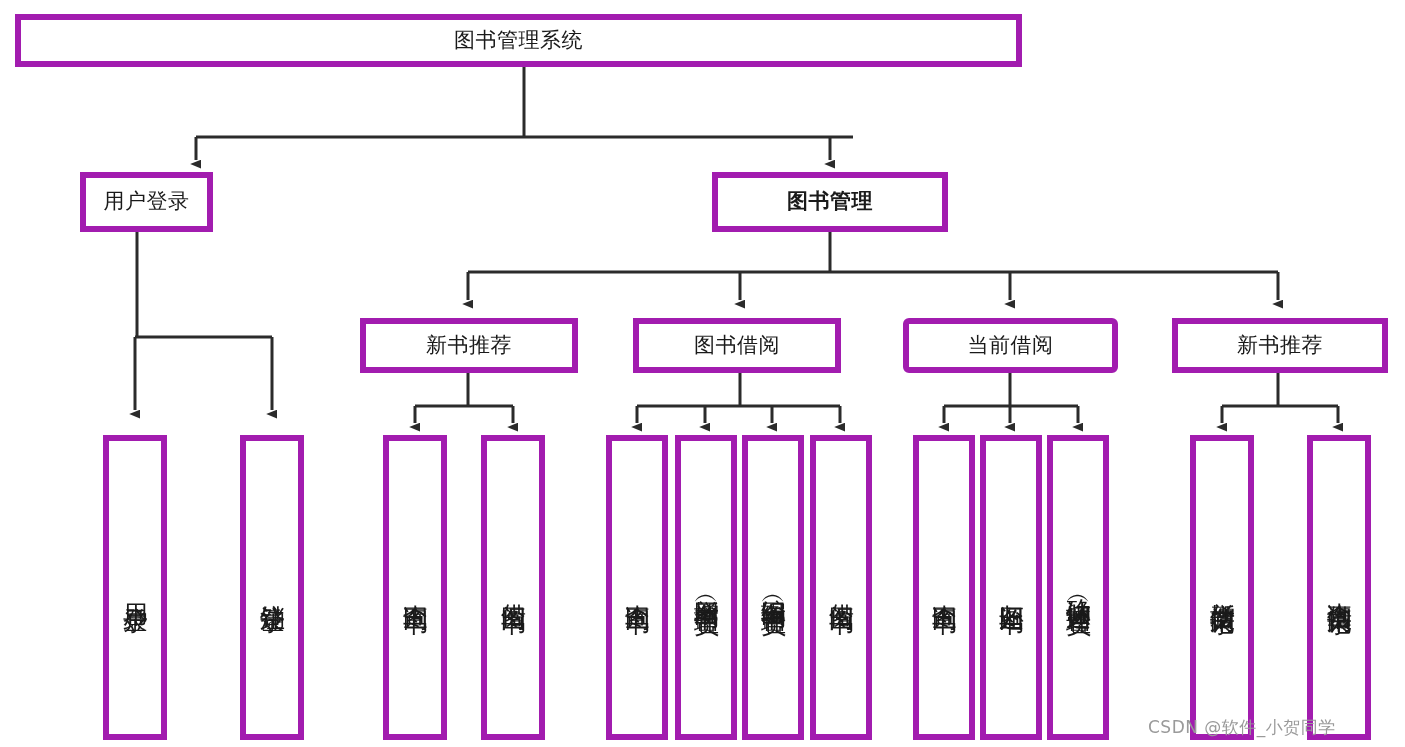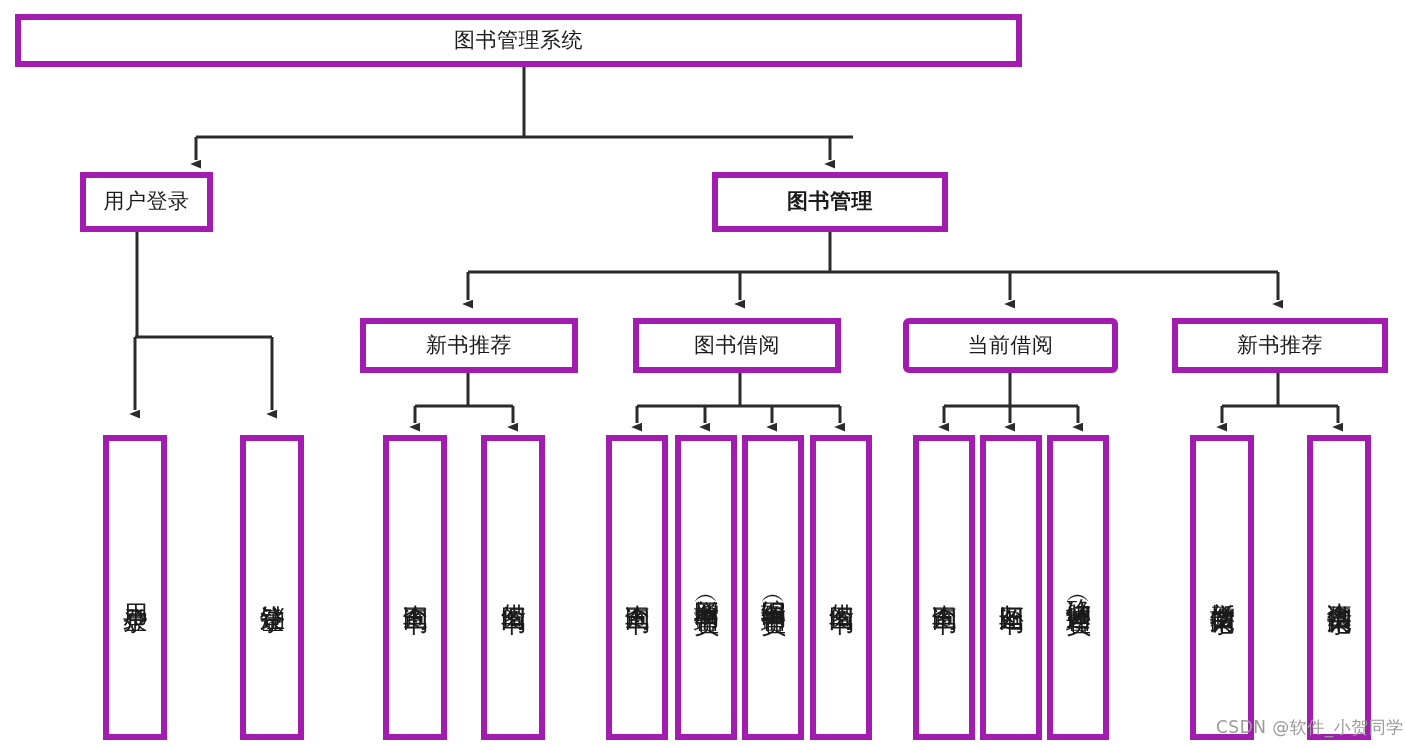--- a/index.html
+++ b/index.html
@@ -180,15 +180,15 @@
     <span class="leaf-text">确认归还（管理员）</span>
   </div>
 
   <div class="node leaf" style="left:1190px; top:435px; width:64px; height:305px;">
     <span class="leaf-text">新增借阅记录</span>
   </div>
   <div class="node leaf" style="left:1307px; top:435px; width:64px; height:305px;">
     <span class="leaf-text">查询借阅记录</span>
   </div>
 
-  <div class="watermark" style="left:1192px; top:716px;padding-left:24px;">CSDN @软件_小贺同学</div>
+  <div class="watermark" style="left:1124px; top:716px;padding-left:24px;">CSDN @软件_小贺同学</div>
 
 </div>
 
 </body></html>

